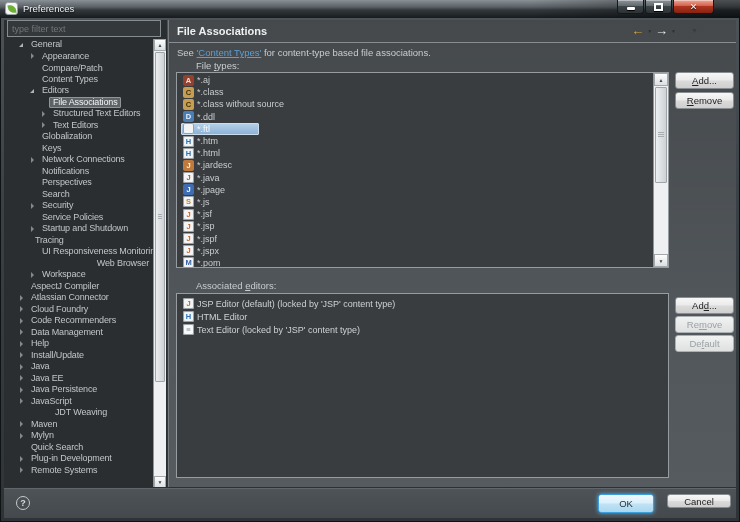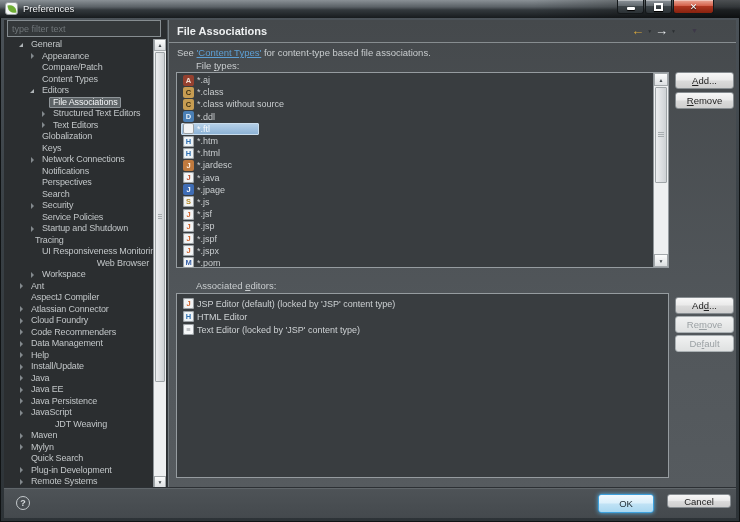--- a/index.html
+++ b/index.html
@@ -150,21 +150,21 @@
       <input class="filter" type="text" placeholder="type filter text" style="">
       <div class="tree" id="tree">
           <div class="tree-row" style="padding-left: 14px;">
             <span class="exp expanded"></span>
             <span class="tree-label">General</span>
           </div>
           <div class="tree-row" style="padding-left: 25px;">
             <span class="exp collapsed"></span>
             <span class="tree-label">Appearance</span>
           </div>
-          <div class="tree-row" style="padding-left: 25px;">
+          <div class="tree-row" style="padding-left: 25px; align-items: flex-end;">
             <span class="exp none"></span>
             <span class="tree-label">Compare/Patch</span>
           </div>
           <div class="tree-row" style="padding-left: 25px;">
             <span class="exp none"></span>
             <span class="tree-label">Content Types</span>
           </div>
           <div class="tree-row" style="padding-left: 25px;">
             <span class="exp expanded"></span>
             <span class="tree-label">Editors</span>
@@ -225,24 +225,20 @@
             <span class="exp none"></span>
             <span class="tree-label">UI Responsiveness Monitoring</span>
           </div>
           <div class="tree-row" style="padding-left: 25px; justify-content: space-between;">
             <span class="exp none"></span>
             <span class="tree-label">Web Browser</span>
           </div>
           <div class="tree-row" style="padding-left: 25px;">
             <span class="exp collapsed"></span>
             <span class="tree-label">Workspace</span>
-          </div>
-          <div class="tree-row" style="padding-left: 14px;">
-            <span class="exp collapsed"></span>
-            <span class="tree-label">Ant</span>
           </div>
           <div class="tree-row" style="padding-left: 14px;">
             <span class="exp none"></span>
             <span class="tree-label">AspectJ Compiler</span>
           </div>
           <div class="tree-row" style="padding-left: 14px;">
             <span class="exp collapsed"></span>
             <span class="tree-label">Atlassian Connector</span>
           </div>
           <div class="tree-row" style="padding-left: 14px;">

